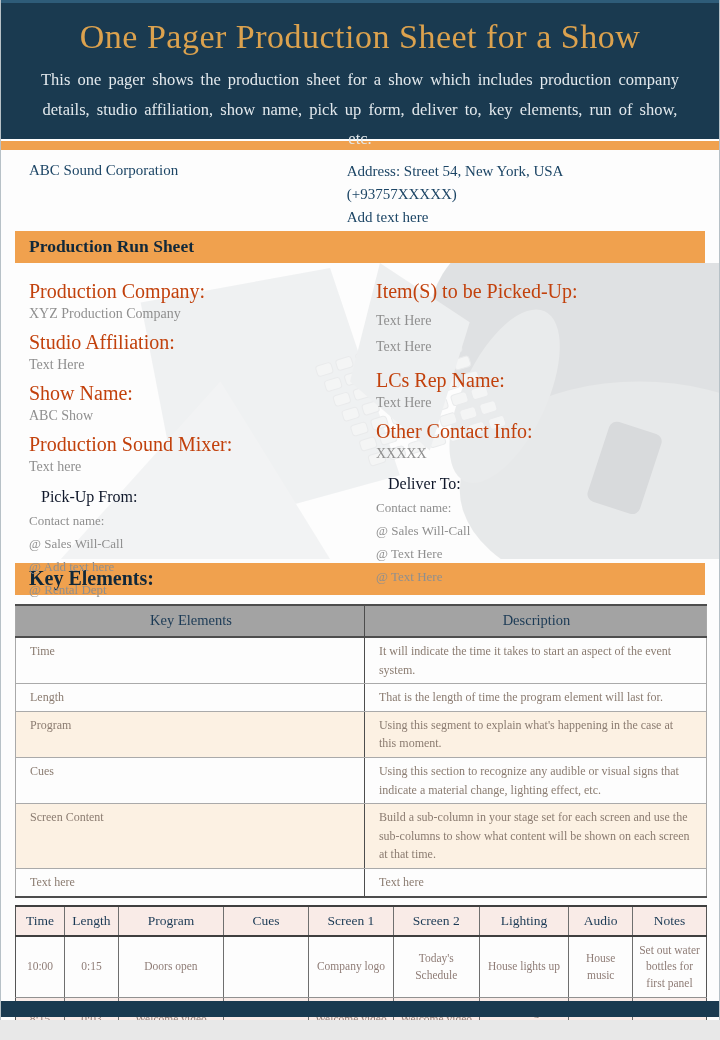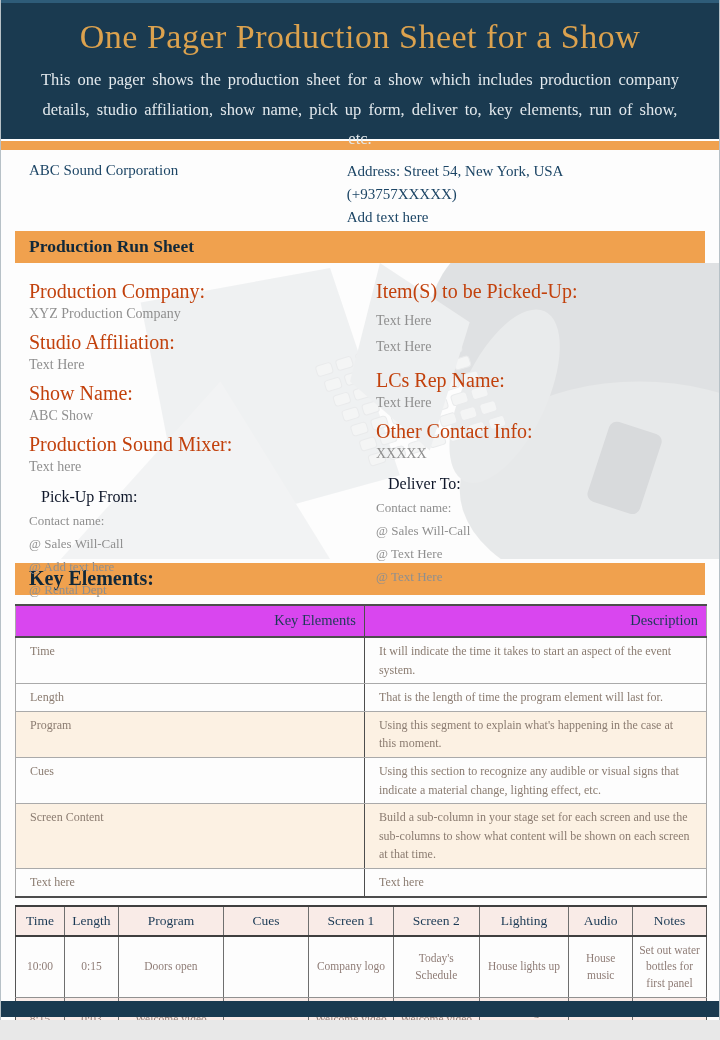--- a/index.html
+++ b/index.html
@@ -78,27 +78,27 @@
   .contact-head { font-size: 16px; color: #0f172a; margin-top: 13px; margin-left: 12px; }
   .contact-list div { font-size: 13px; color: #8f8f8f; margin-top: 7px; }
 
   
   table { border-collapse: collapse; table-layout: fixed; }
   .key-table {
     width: 692px; margin: 9px 14px 0 14px;
     border-left: 1px solid #a9a9a9; border-right: 1px solid #a9a9a9;
   }
   .key-table th {
-    background: #d946ef;
+    background: #a3a3a3;
     border-top: 2px solid #4d4d4d;
     border-bottom: 2px solid #4d4d4d;
     font-weight: normal;
     font-size: 14.5px;
     color: #1b3a55;
-    text-align: right;
+    text-align: center;
     padding: 6px 8px 7px 10px;
   }
   .key-table td {
     font-size: 12px;
     color: #8b7c71;
     text-align: left;
     vertical-align: top;
     line-height: 1.55;
     padding: 4px 14px 4px 14px;
     border-bottom: 1px solid #aaaaaa;

